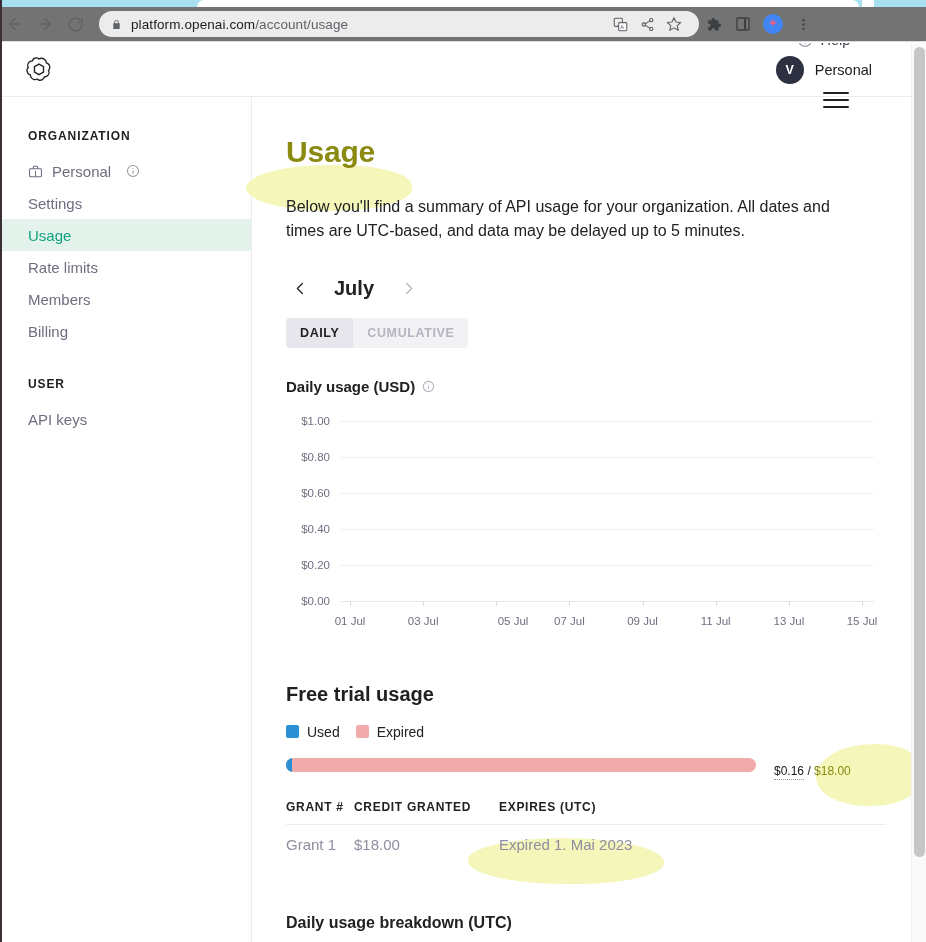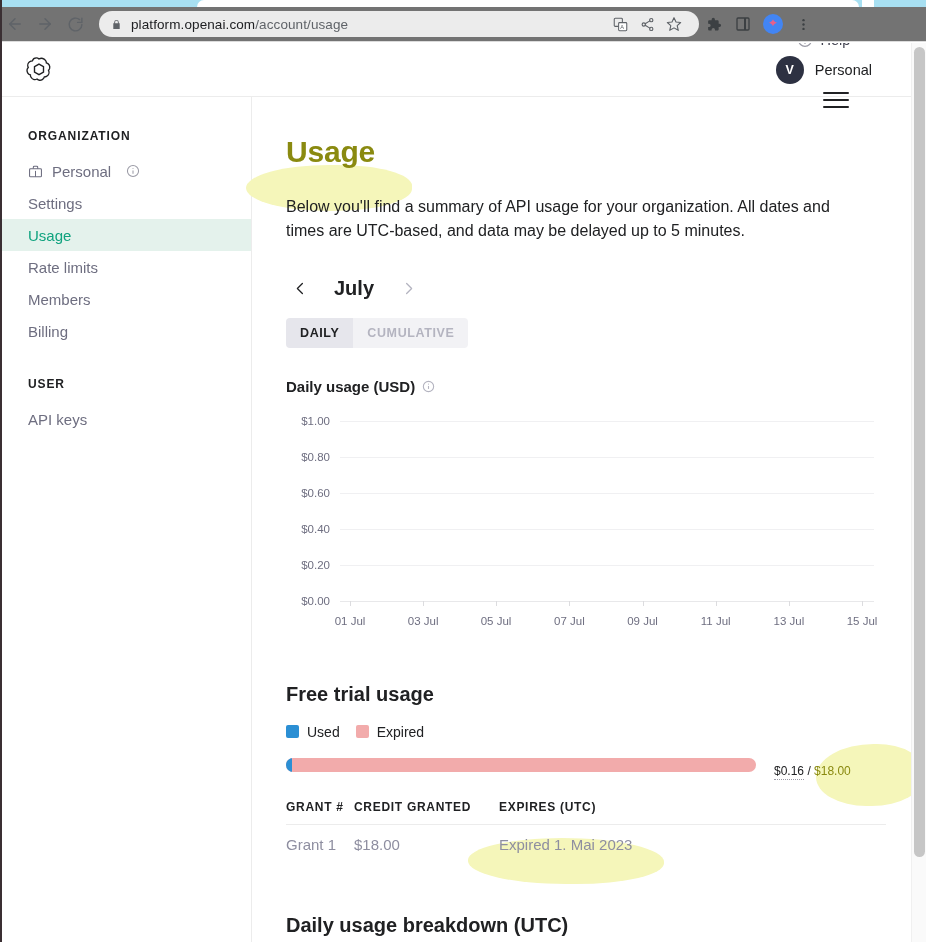--- a/index.html
+++ b/index.html
@@ -167,21 +167,21 @@
 
   .grant-tbl { margin-top:22px; position:relative; z-index:1; }
   .gt-head { display:flex; font-size:12px; font-weight:700; letter-spacing:.7px; color:#202123; padding-bottom:10px; }
   .gt-head div:nth-child(1), .gt-row div:nth-child(1) { width:68px; }
   .gt-head div:nth-child(2), .gt-row div:nth-child(2) { width:145px; }
   .gt-row {
     display:flex; font-size:15px; color:#8e8ea0;
     border-top:1px solid #ececec; padding:11px 0 0 0; height:46px; align-items:flex-start;
   }
 
-  h2.breakdown { margin-top:44px; font-size:20px; font-weight:700; color:#202123; }
+  h2.breakdown { margin-top:44px; font-size:16px; font-weight:700; color:#202123; }
 
   
   .scrollbar {
     position:absolute; top:0; right:0; width:15px; height:899px;
     background:#fafafa; border-left:1px solid #f0f0f0;
   }
   .scroll-thumb {
     position:absolute; top:4px; left:2px; width:11px; height:810px;
     background:#c6c6c6; border-radius:6px;
   }
@@ -404,21 +404,21 @@
               <div class="gridline" style="top: 114px;"></div>
               <div class="y-lab" style="top: 150px;">$0.20</div>
               <div class="gridline" style="top: 150px;"></div>
               <div class="y-lab" style="top: 186px;">$0.00</div>
               <div class="gridline base" style="top: 186px;"></div>
               <div class="tick" style="left: 64px; top: 186px;"></div>
               <div class="x-lab" style="left: 64px;">01 Jul</div>
               <div class="tick" style="left: 137.143px; top: 186px;"></div>
               <div class="x-lab" style="left: 137.143px;">03 Jul</div>
               <div class="tick" style="left: 210.286px; top: 186px;"></div>
-              <div class="x-lab" style="left: 210px;">05 Jul</div>
+              <div class="x-lab" style="left: 227px;">05 Jul</div>
               <div class="tick" style="left: 283.429px; top: 186px;"></div>
               <div class="x-lab" style="left: 283.429px;">07 Jul</div>
               <div class="tick" style="left: 356.571px; top: 186px;"></div>
               <div class="x-lab" style="left: 356.571px;">09 Jul</div>
               <div class="tick" style="left: 429.714px; top: 186px;"></div>
               <div class="x-lab" style="left: 429.714px;">11 Jul</div>
               <div class="tick" style="left: 502.857px; top: 186px;"></div>
               <div class="x-lab" style="left: 502.857px;">13 Jul</div>
               <div class="tick" style="left: 576px; top: 186px;"></div>
               <div class="x-lab" style="left: 576px;">15 Jul</div>

